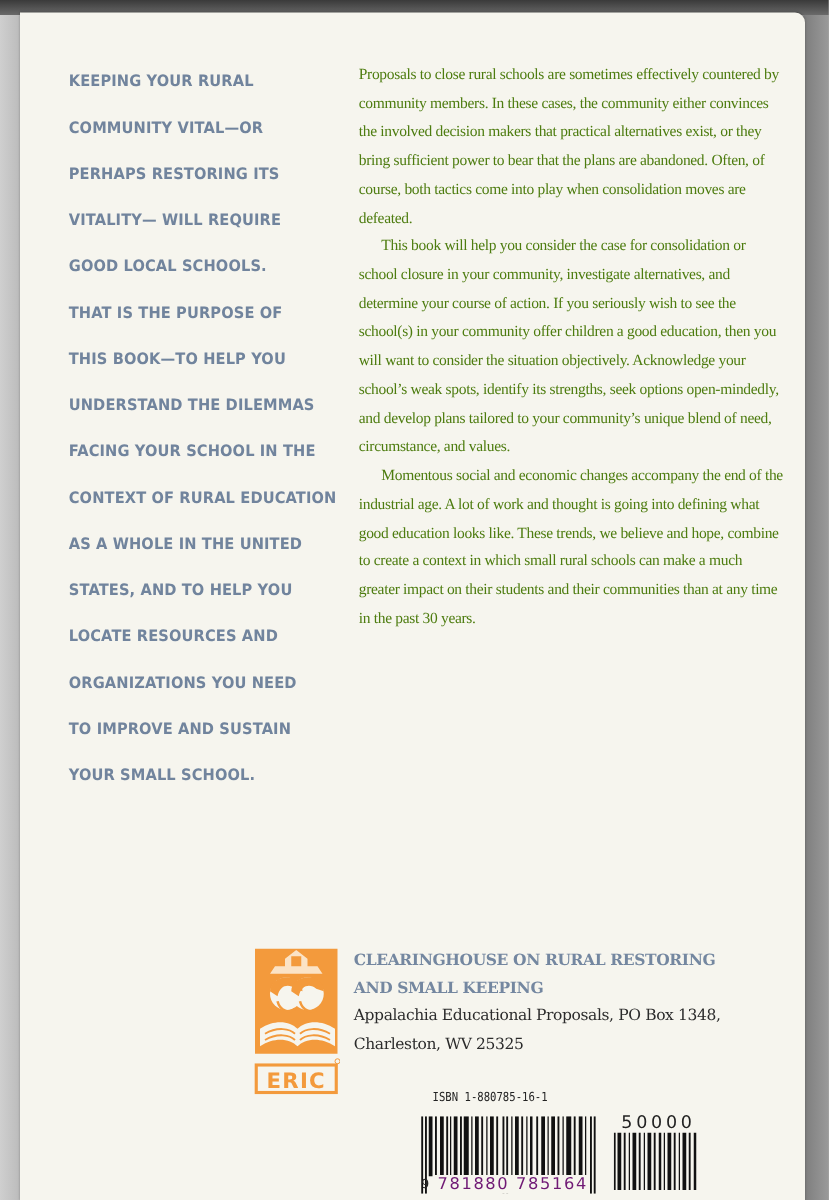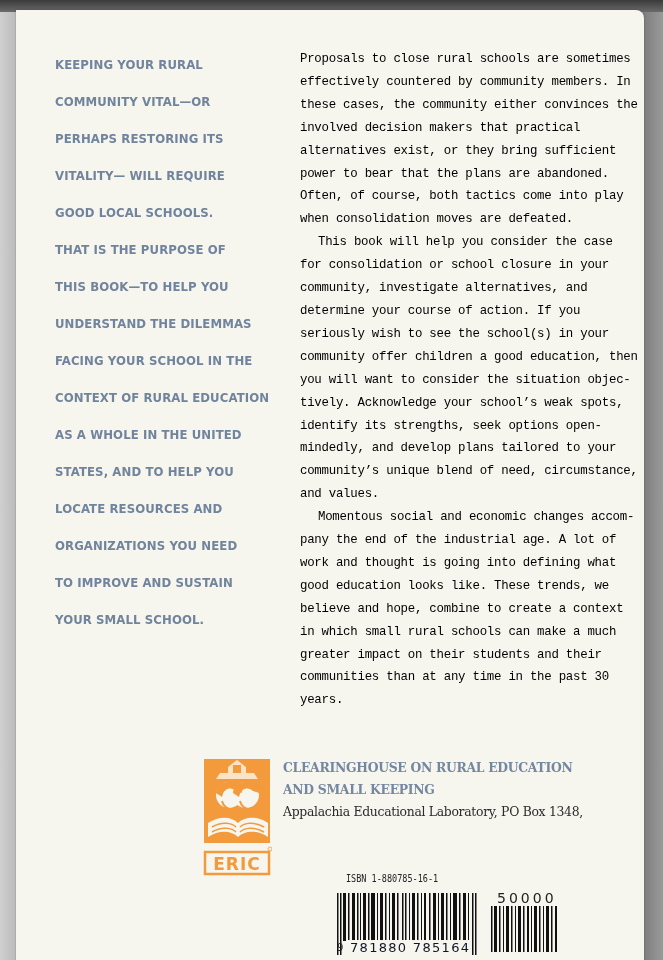--- a/index.html
+++ b/index.html
@@ -28,25 +28,25 @@
     font-size: 12.6px;
     letter-spacing: 0.1px;
     color: #71849d;
     height: 37px;
     line-height: 22px;
     white-space: nowrap;
     transform: scaleX(0.93);
     transform-origin: left center;
   }
   .body-text {
-    position: absolute; left: 284px; top: 38px; width: 340px;
-    font-family: Liberation Mono, monospace;
+    position: absolute; left: 271px; top: 38px; width: 340px;
+    font-family: Liberation Serif, serif;
     font-size: 12.4px;
     line-height: 22.9px;
-    color: #000000;
+    color: #4d7c0f;
   }
   .body-text p { margin: 0; text-align: left; letter-spacing: -0.25px; }
   .body-text p.indent { text-indent: 18px; }
   .org-block { position: absolute; left: 186px; top: 747px; }
   .eric-logo {
     position: absolute; left: 0; top: 0; width: 70px; height: 120px;
   }
   .org-name {
     position: absolute; left: 81px; top: 0; width: 360px;
     font-family: "DejaVu Serif", serif; font-weight: bold;
@@ -65,21 +65,21 @@
     transform: scaleX(0.85); transform-origin: left center;
   }
   .barcode-main { position: absolute; left: 333px; top: 893px; width: 148px; height: 62px; }
   .barcode-addon { position: absolute; left: 491px; top: 906px; width: 67px; height: 46px; }
   .addon-digits {
     position: absolute; left: 497px; top: 890px;
     font-family: "DejaVu Sans", sans-serif; font-size: 14px; letter-spacing: 3px; color: #222;
   }
   .ean-digits {
     position: absolute; left: 338px; top: 940px;
-    font-family: "DejaVu Sans", sans-serif; font-size: 13px; color: #0f172a;
+    font-family: "DejaVu Sans", sans-serif; font-size: 13px; color: #701a75;
     letter-spacing: 1.3px; background: transparent;
   }
   .ean-lead { position: absolute; left: 337px; top: 942px; font-family: "DejaVu Sans", sans-serif; font-size: 10px; color: #222; }
 </style>
 </head>
 <body>
 
 <div class="bg-left"></div>
 <div class="bg-right"></div>
 <div class="bg-top"></div>
@@ -126,25 +126,26 @@
       <path d="M38 44 C40 52, 48 54, 52 50" stroke="#f39a3c" stroke-width="2" fill="none"></path>
 
       <path d="M6 66 C18 58, 30 60, 36 66 C42 60, 54 58, 66 66 L66 80 C54 72, 42 74, 36 80 C30 74, 18 72, 6 80 Z" fill="#f6f5ee"></path>
       <path d="M10 70 C20 64, 30 66, 34 70 M38 70 C42 66, 52 64, 62 70 M10 75 C20 69, 30 71, 34 75 M38 75 C42 71, 52 69, 62 75" stroke="#f39a3c" stroke-width="1.5" fill="none"></path>
 
       <rect x="3" y="95" width="64" height="22" fill="none" stroke="#f39a3c" stroke-width="2.5"></rect>
       <text x="35" y="113" text-anchor="middle" font-family="DejaVu Sans, sans-serif" font-weight="bold" font-size="17" fill="#f39a3c" letter-spacing="1">ERIC</text>
       <circle cx="68" cy="92" r="2" fill="none" stroke="#f39a3c" stroke-width="0.8"></circle>
     </svg>
     <div class="org-name">
-      <div>CLEARINGHOUSE ON RURAL EDUCATION</div>
+      <div>CLEARINGHOUSE ON RURAL RESTORING</div>
       <div>AND SMALL KEEPING</div>
     </div>
     <div class="org-address">
-      <div>Appalachia Educational Laboratory, PO Box 1348,</div>
+      <div>Appalachia Educational Proposals, PO Box 1348,</div>
+      <div>Charleston, WV 25325</div>
     </div>
   </div>
 </div>
 
 <div class="isbn-label">ISBN 1-880785-16-1</div>
 
 <svg class="barcode-main" viewBox="0 0 148 62" preserveAspectRatio="none">
   <rect x="0" y="0" width="148" height="62" fill="#f6f5ee"></rect>
   <g fill="#111">
     <rect x="4" y="0" width="1.5" height="62"></rect>

